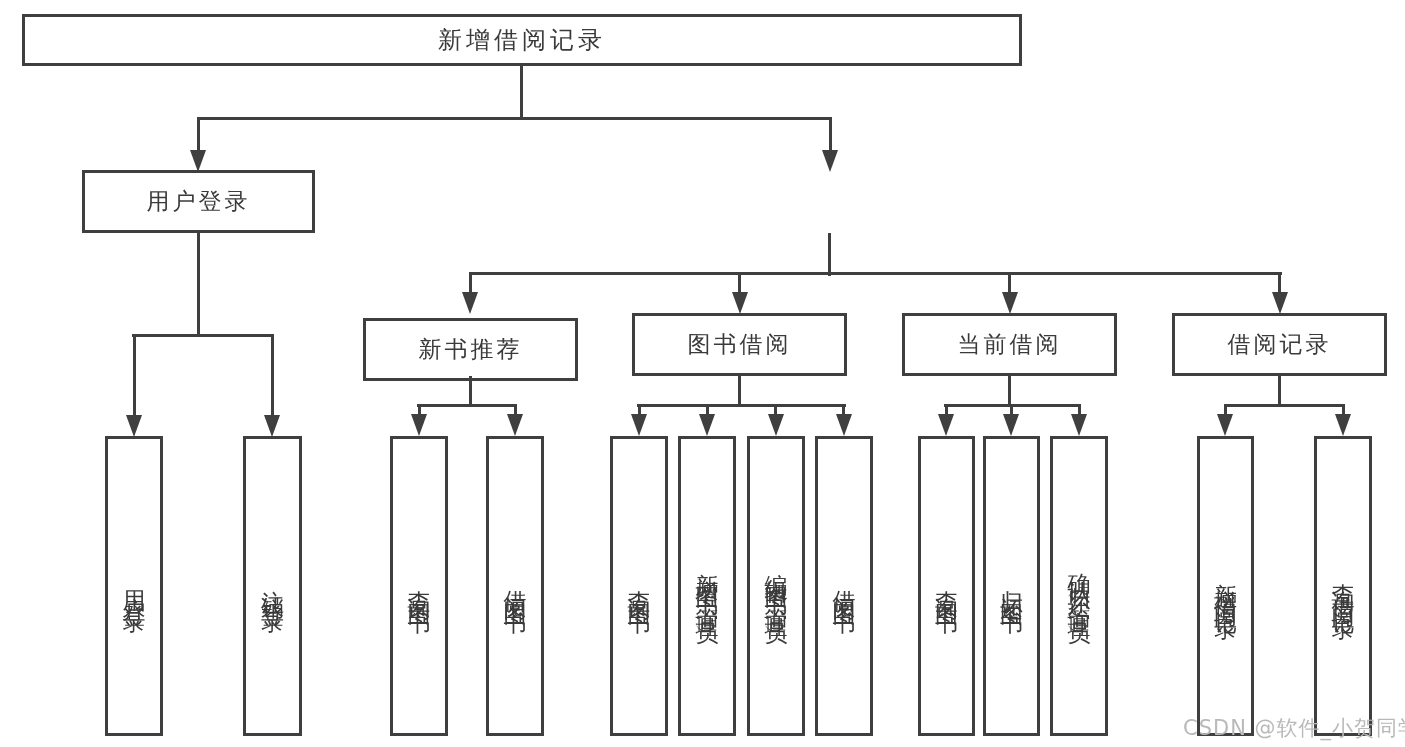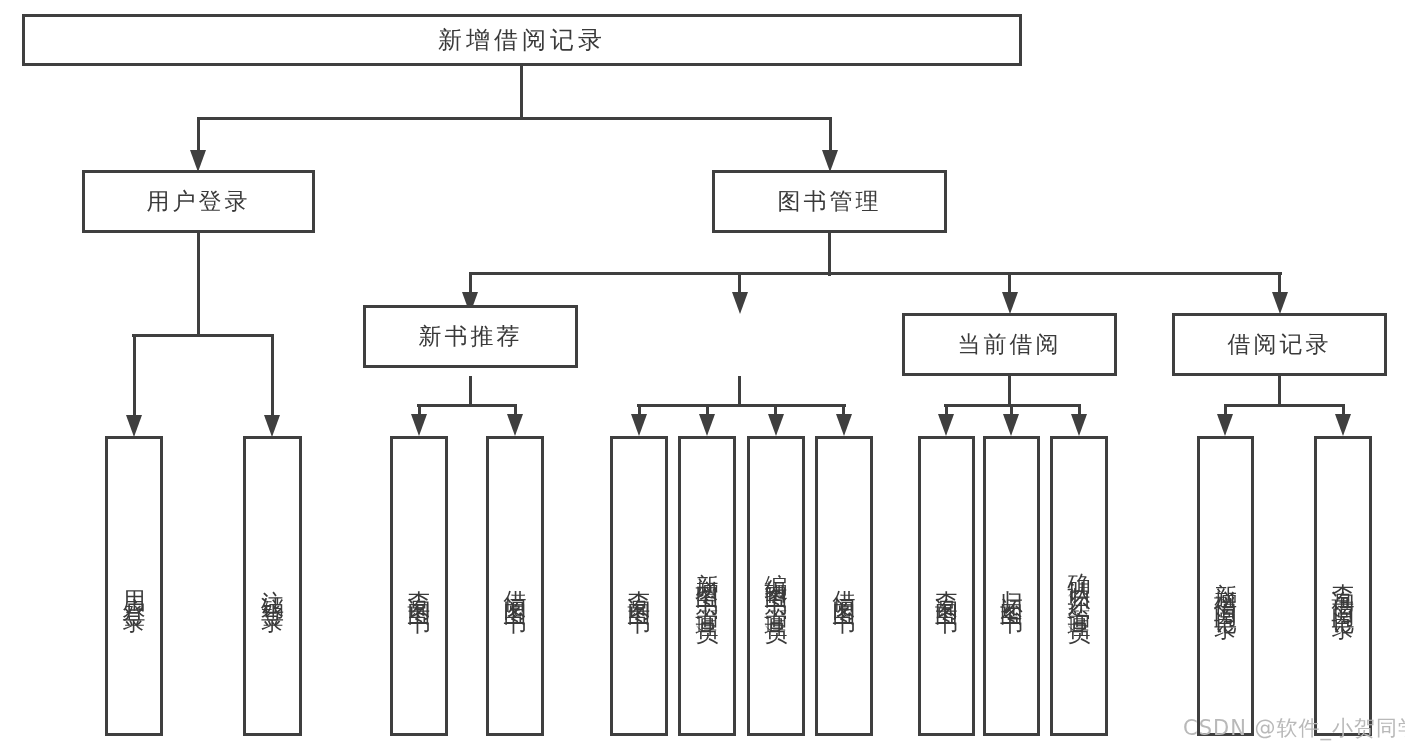--- a/index.html
+++ b/index.html
@@ -57,41 +57,41 @@
   <div class="box title" style="left:22px; top:14px; width:1000px; height:52px;">新增借阅记录</div>
 
   <div class="vl" style="left:520px; top:66px; height:53px;"></div>
   <div class="hl" style="left:197px; top:117px; width:635px;"></div>
   <div class="vl" style="left:197px; top:117px; height:37px;"></div>
   <div class="vl" style="left:829px; top:117px; height:37px;"></div>
   <div class="arrow" style="left:190px; top:150px;"></div>
   <div class="arrow" style="left:822px; top:150px;"></div>
 
   <div class="box hlabel" style="left:82px; top:170px; width:233px; height:63px;">用户登录</div>
-  <div class="box hlabel" style="left:712px; top:170px; width:235px; height:63px;">图书管理</div>
 
   <div class="vl" style="left:197px; top:233px; height:104px;"></div>
   <div class="hl" style="left:132px; top:334px; width:142px;"></div>
   <div class="vl" style="left:133px; top:334px; height:86px;"></div>
   <div class="vl" style="left:271px; top:334px; height:86px;"></div>
   <div class="arrow" style="left:126px; top:415px;"></div>
   <div class="arrow" style="left:264px; top:415px;"></div>
 
   <div class="vl" style="left:828px; top:233px; height:43px;"></div>
   <div class="hl" style="left:469px; top:272px; width:813px;"></div>
   <div class="vl" style="left:469px;  top:272px; height:23px;"></div>
   <div class="vl" style="left:738px;  top:272px; height:23px;"></div>
   <div class="vl" style="left:1008px; top:272px; height:23px;"></div>
   <div class="vl" style="left:1278px; top:272px; height:23px;"></div>
   <div class="arrow" style="left:462px;  top:292px;"></div>
   <div class="arrow" style="left:732px;  top:292px;"></div>
   <div class="arrow" style="left:1002px; top:292px;"></div>
   <div class="arrow" style="left:1272px; top:292px;"></div>
 
-  <div class="box hlabel" style="left:363px; top:305px; width:215px; height:63px;">新书推荐</div>
+  <div class="box hlabel" style="left:363px; top:318px; width:215px; height:63px;">新书推荐</div>
+  <div class="box hlabel" style="left:632px; top:313px; width:215px; height:63px;">图书借阅</div>
   <div class="box hlabel" style="left:1172px; top:313px; width:215px; height:63px;">借阅记录</div>
   <div class="box hlabel" style="left:902px; top:313px; width:215px; height:63px;">当前借阅</div>
 
   <div class="vl" style="left:469px; top:376px; height:31px;"></div>
   <div class="hl" style="left:417px; top:404px; width:100px;"></div>
   <div class="vl" style="left:418px; top:404px; height:14px;"></div>
   <div class="vl" style="left:514px; top:404px; height:14px;"></div>
   <div class="arrow" style="left:411px; top:414px;"></div>
   <div class="arrow" style="left:507px; top:414px;"></div>
 

